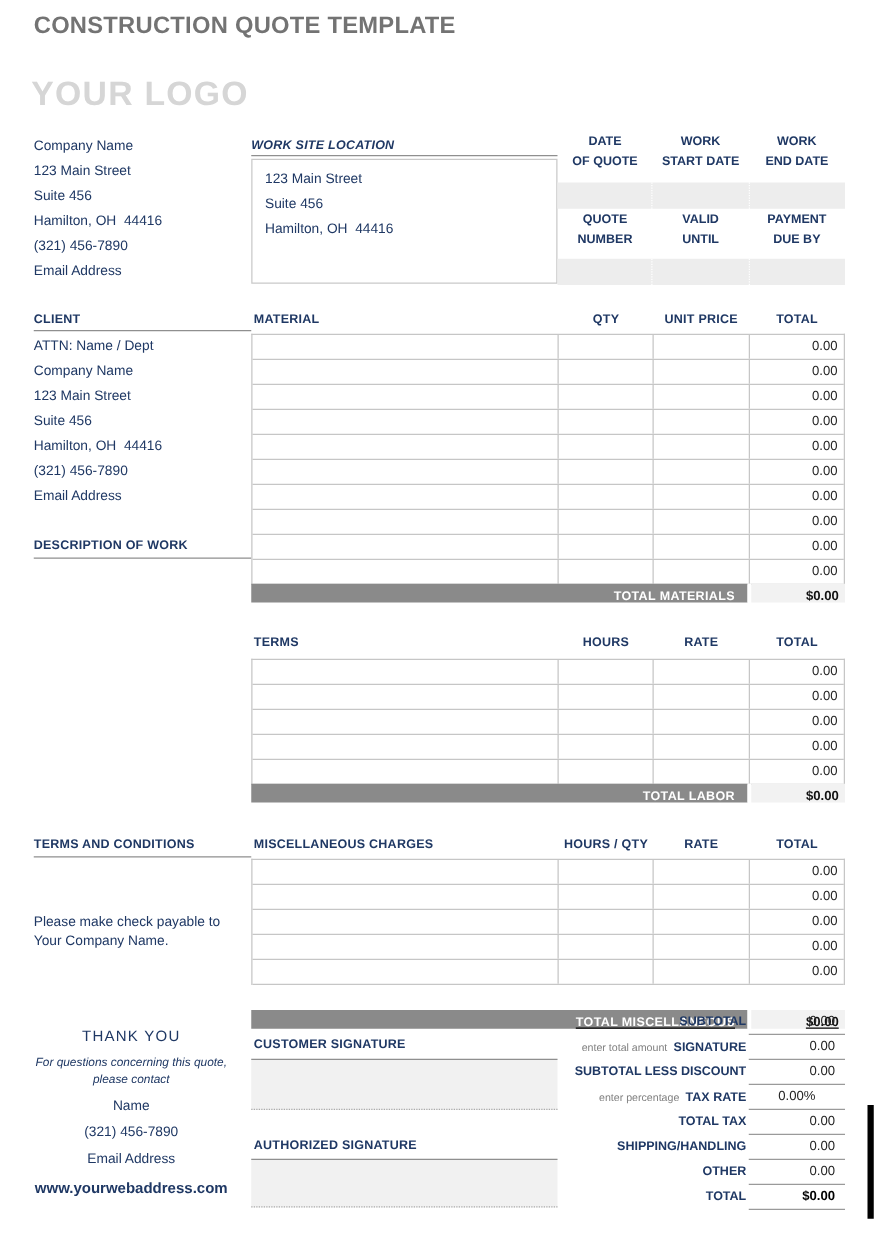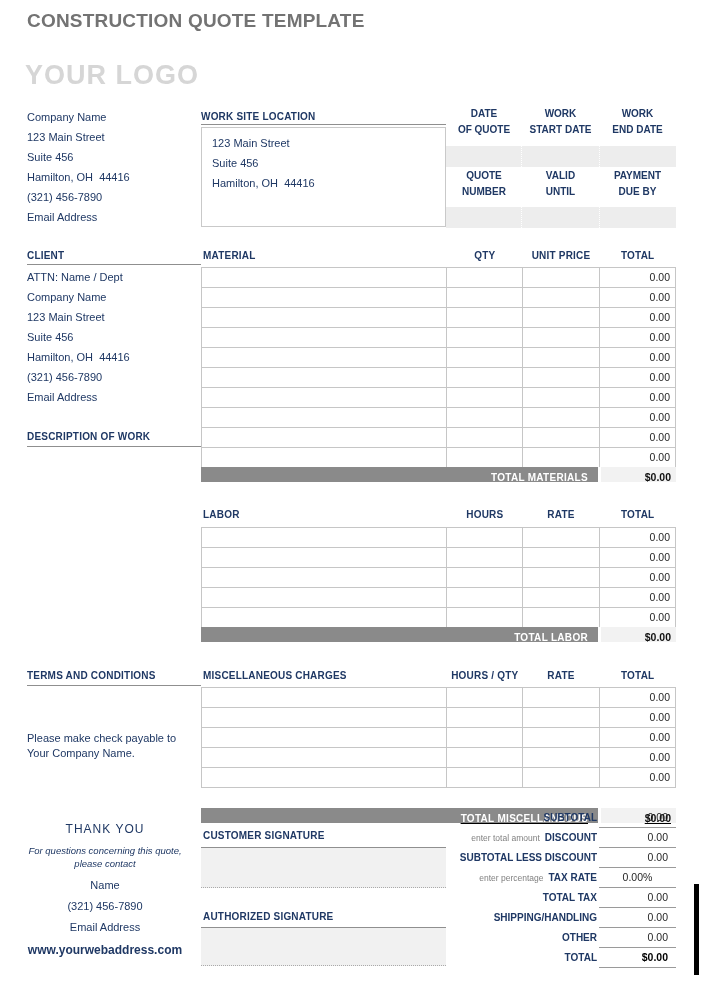--- a/index.html
+++ b/index.html
@@ -87,21 +87,21 @@
 
   <div class="abs" style="left:27px;top:107px;width:170px;">
       <div class="line">Company Name</div>
       <div class="line">123 Main Street</div>
       <div class="line">Suite 456</div>
       <div class="line">Hamilton, OH  44416</div>
       <div class="line">(321) 456-7890</div>
       <div class="line">Email Address</div>
     </div>
 
-  <div class="abs sec-head" style="left:201px;top:111px;">WORK SITE LOCATION</div>
+  <div class="abs sec-head" style="left:201px;top:111px;font-style:italic;">WORK SITE LOCATION</div>
   <div class="rule" style="left:201px;top:124px;width:245px;"></div>
   <div class="abs work-box">
       <div class="line">123 Main Street</div>
       <div class="line">Suite 456</div>
       <div class="line">Hamilton, OH  44416</div>
     </div>
 
   <div class="abs qi-grid" style="top:106px;">
     <div class="qi-cell">
       <div>DATE</div>
@@ -225,21 +225,21 @@
         <div class="tc c4 amount">0.00</div>
       </div>
     </div>
   <div class="abs total-row" style="top:467px;">
     <div class="total-bar">TOTAL MATERIALS</div>
     <div class="total-gap"></div>
     <div class="total-cell">$0.00</div>
   </div>
 
   <div class="abs thead" style="top:507px;">
-    <div class="th c1">LABOR</div>
+    <div class="th c1">TERMS</div>
     <div class="th c2">HOURS</div>
     <div class="th c3">RATE</div>
     <div class="th c4">TOTAL</div>
   </div>
   <div class="abs tbody" style="top:527px;">
       <div class="trow">
         <div class="tc c1"></div>
         <div class="tc c2"></div>
         <div class="tc c3"></div>
         <div class="tc c4 amount">0.00</div>
@@ -322,21 +322,21 @@
     <div class="total-gap"></div>
     <div class="total-cell">$0.00</div>
   </div>
 
   <div class="abs summary">
       <div class="srow">
         <div class="slabel"><span>SUBTOTAL</span></div>
         <div class="sval">0.00</div>
       </div>
       <div class="srow">
-        <div class="slabel"><span class="shelper">enter total amount</span><span>DISCOUNT</span></div>
+        <div class="slabel"><span class="shelper">enter total amount</span><span>SIGNATURE</span></div>
         <div class="sval">0.00</div>
       </div>
       <div class="srow">
         <div class="slabel"><span>SUBTOTAL LESS DISCOUNT</span></div>
         <div class="sval">0.00</div>
       </div>
       <div class="srow">
         <div class="slabel"><span class="shelper">enter percentage</span><span>TAX RATE</span></div>
         <div class="sval center">0.00%</div>
       </div>

